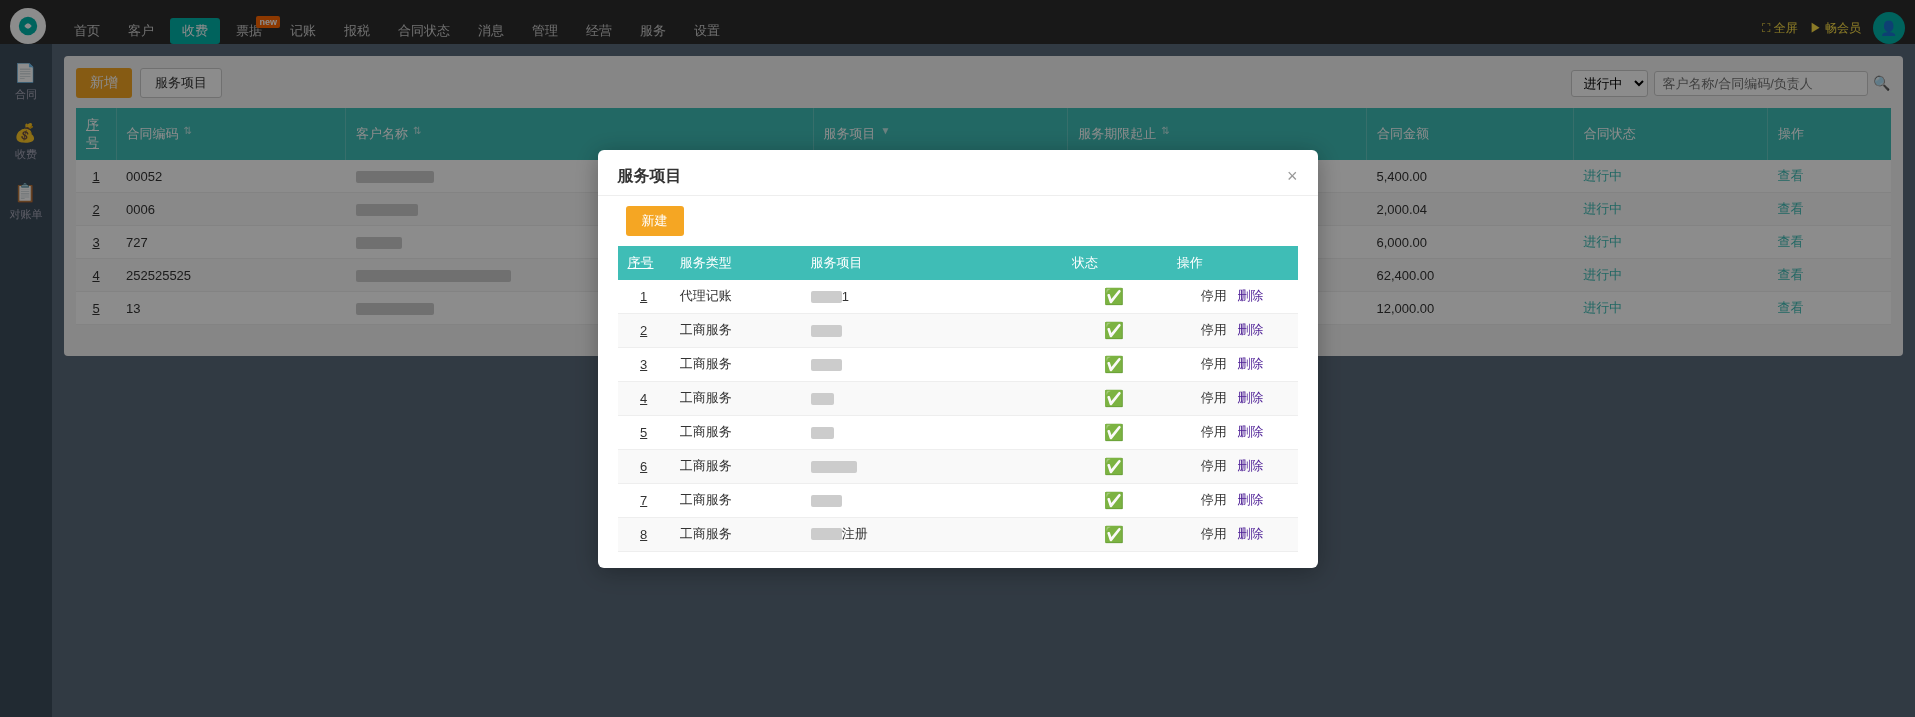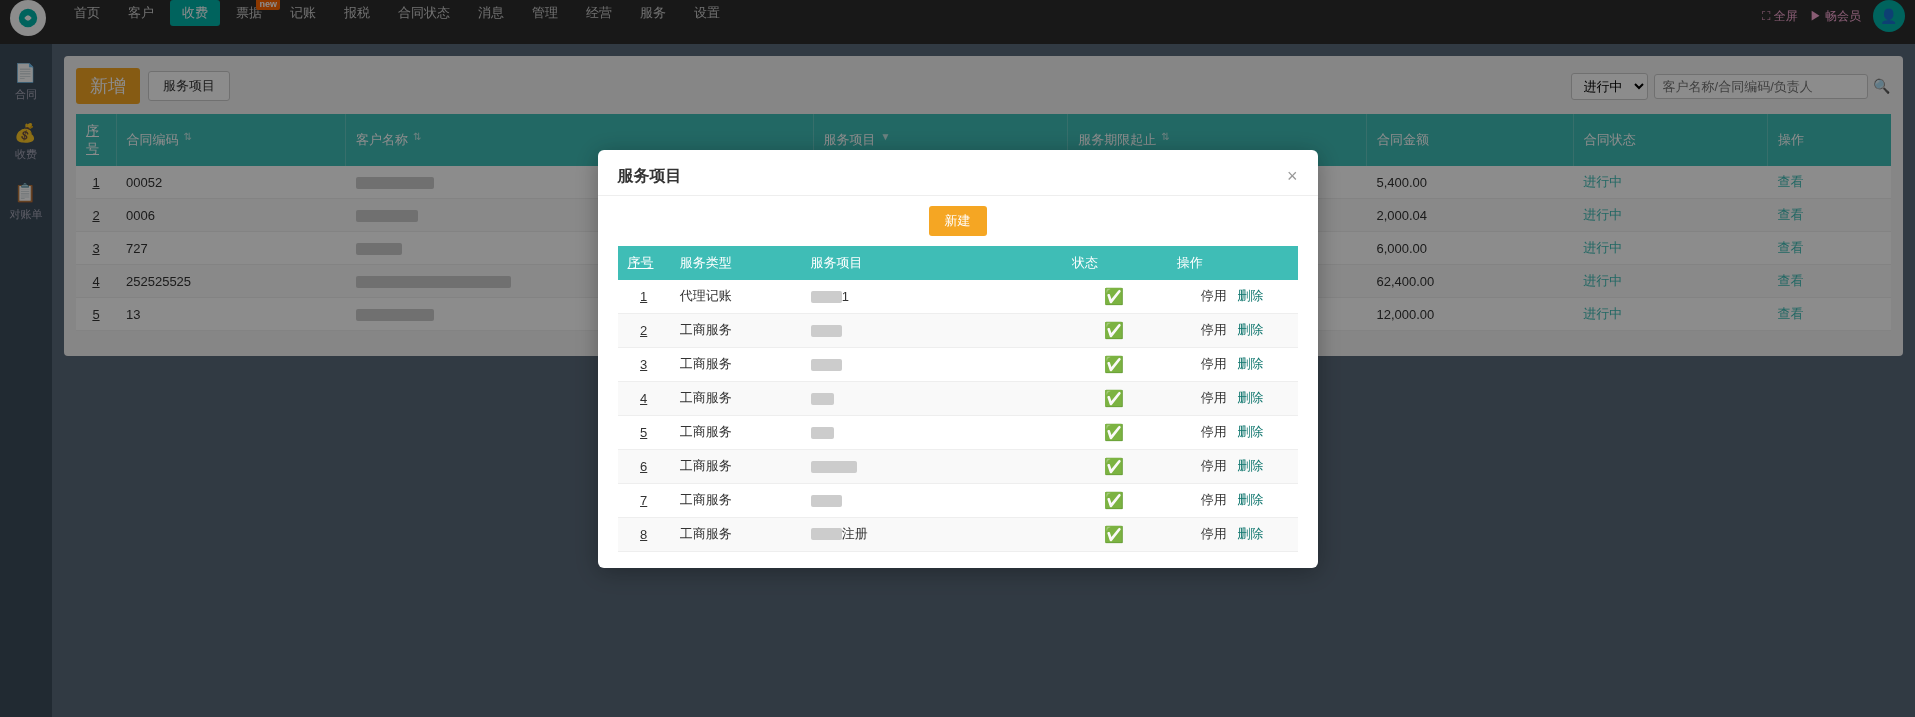--- a/index.html
+++ b/index.html
@@ -1,20 +1,20 @@
 <!DOCTYPE html>
 <html><head>
   <meta charset="utf-8">
   <style>
     * { box-sizing: border-box; margin: 0; padding: 0; }
     body { font-family: 'Microsoft YaHei', Arial, sans-serif; font-size: 13px; background: #f0f0f0; color: #333; }
 
     
     .top-nav {
-      display: flex; align-items: flex-start; height: 44px;
+      display: flex; align-items: flex-end; height: 44px;
       background: #2d2d2d; color: #ccc; padding: 0 10px;
       position: fixed; top: 0; left: 0; right: 0; z-index: 100;
     }
     .top-nav .logo {
       width: 36px; height: 36px; border-radius: 50%; background: #fff;
       display: flex; align-items: center; justify-content: center;
       margin-right: 16px; flex-shrink: 0;
     }
     .top-nav .logo svg { width: 22px; height: 22px; }
     .nav-items { display: flex; align-items: center; gap: 4px; flex: 1; }
@@ -23,21 +23,21 @@
       font-size: 13px; white-space: nowrap;
     }
     .nav-item.active { background: #00b4aa; color: #fff; border-radius: 3px; }
     .nav-item-badge { position: relative; display: inline-flex; align-items: center; }
     .badge-new {
       position: absolute; top: -6px; right: -18px;
       background: #ff6600; color: #fff; font-size: 9px;
       padding: 1px 3px; border-radius: 2px; font-weight: bold;
     }
     .top-nav-right { display: flex; align-items: center; gap: 12px; margin-left: auto; }
-    .top-nav-right span { color: #f9a8d4; font-size: 12px; cursor: pointer; }
+    .top-nav-right span { color: #fde047; font-size: 12px; cursor: pointer; }
     .avatar {
       width: 32px; height: 32px; border-radius: 50%; background: #00b4aa;
       display: flex; align-items: center; justify-content: center; color: #fff; font-size: 14px; cursor: pointer;
     }
 
     
     .left-sidebar {
       position: fixed; top: 44px; left: 0; bottom: 0; width: 52px;
       background: #3d4d5c; display: flex; flex-direction: column; align-items: center;
       padding-top: 8px; z-index: 99;
@@ -62,21 +62,21 @@
       background: #f5f5f5; border-radius: 4px; padding: 12px;
       min-height: 300px;
     }
 
     
     .toolbar {
       display: flex; align-items: center; gap: 8px; margin-bottom: 10px;
     }
     .btn-new-orange {
       background: #f5a623; color: #fff; border: none; padding: 6px 14px;
-      border-radius: 3px; cursor: pointer; font-size: 18px;
+      border-radius: 3px; cursor: pointer; font-size: 14px;
     }
     .btn-service {
       background: #fff; color: #333; border: 1px solid #ccc; padding: 5px 14px;
       border-radius: 3px; cursor: pointer; font-size: 13px;
     }
     .toolbar-right { margin-left: auto; display: flex; align-items: center; gap: 6px; }
     .status-select {
       border: 1px solid #ccc; padding: 4px 8px; border-radius: 3px; font-size: 13px;
       background: #fff; cursor: pointer;
     }
@@ -118,39 +118,39 @@
       background: #fff; border-radius: 6px; width: 720px;
       max-height: 520px; display: flex; flex-direction: column;
       box-shadow: 0 4px 24px rgba(0,0,0,0.3);
     }
     .modal-header {
       display: flex; align-items: center; justify-content: space-between;
       padding: 16px 20px 8px 20px; border-bottom: 1px solid #eee;
     }
     .modal-title { font-size: 16px; font-weight: bold; }
     .modal-close { cursor: pointer; color: #999; font-size: 18px; border: none; background: none; }
-    .modal-toolbar { padding: 10px 36px; display: flex; justify-content: center; }
+    .modal-toolbar { padding: 10px 28px; display: flex; justify-content: flex-start; }
     .btn-new-modal {
       background: #f5a623; color: #fff; border: none; padding: 6px 16px;
       border-radius: 3px; cursor: pointer; font-size: 13px;
     }
     .modal-body { flex: 1; overflow-y: auto; padding: 0 20px 16px 20px; }
 
     
     .modal-table { width: 100%; border-collapse: collapse; }
     .modal-table thead tr { background: #3fbdb6; color: #fff; }
     .modal-table thead th {
       padding: 8px 10px; text-align: left; font-weight: normal; font-size: 13px;
     }
     .modal-table tbody tr { border-bottom: 1px solid #eee; }
     .modal-table tbody tr:nth-child(even) { background: #f9f9f9; }
     .modal-table tbody td { padding: 7px 10px; font-size: 13px; vertical-align: middle; }
     .check-icon { color: #3fbdb6; font-size: 16px; }
     .action-disable { color: #333; cursor: pointer; }
-    .action-delete { color: #0f766e; cursor: pointer; }
+    .action-delete { color: #4c1d95; cursor: pointer; }
 
     
     .num-col { width: 40px; text-align: center; text-decoration: underline; }
     .service-type-col { width: 100px; }
     .service-item-col { width: 200px; }
     .state-col { width: 80px; text-align: center; }
     .op-col { width: 100px; text-align: center; }
 
     .th-sort { display: inline-flex; gap: 2px; }
   </style>

